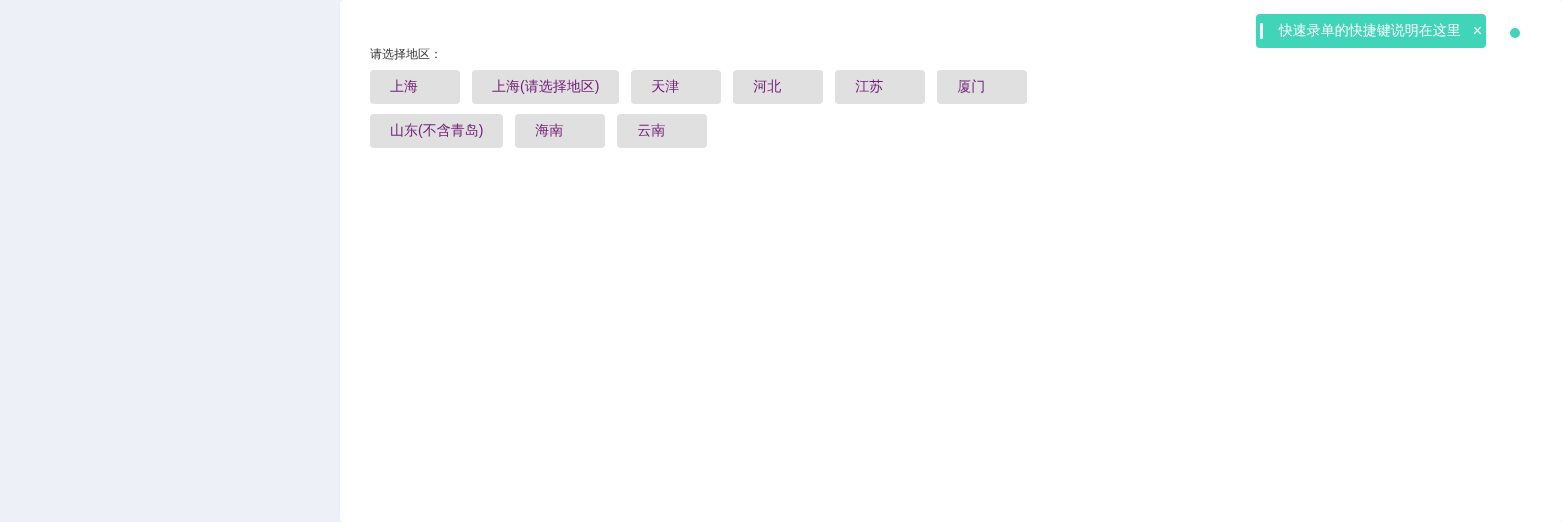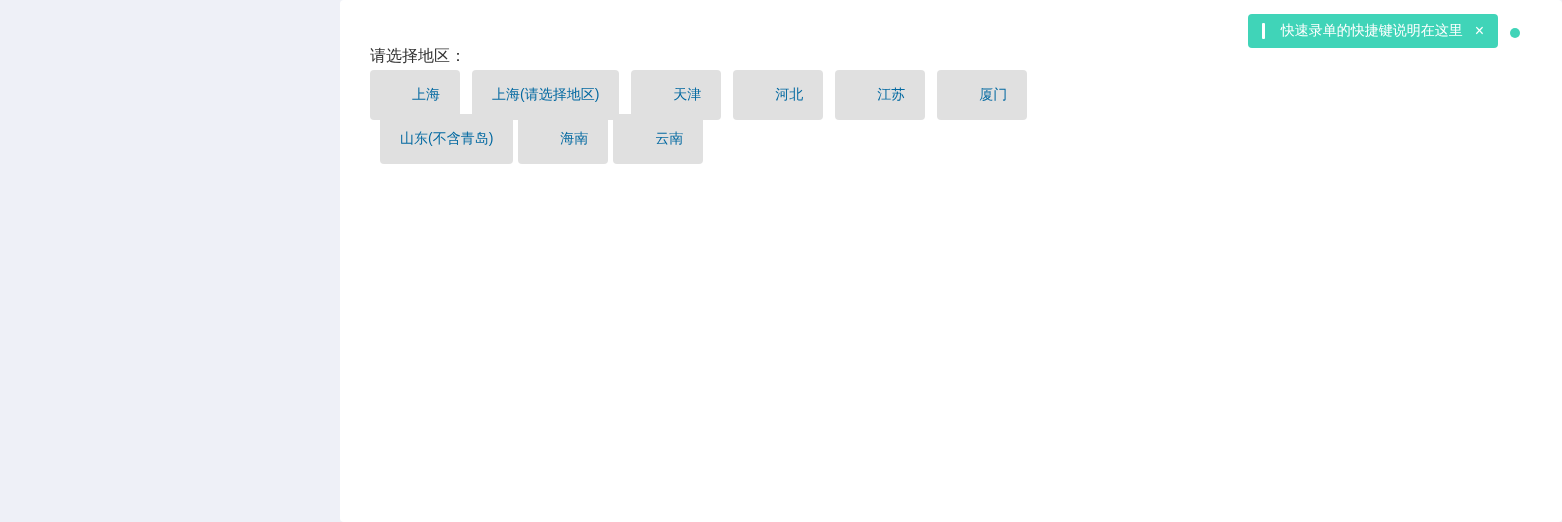--- a/index.html
+++ b/index.html
@@ -33,58 +33,58 @@
       right: 0;
       height: 522px;
       background: #ffffff;
       border-radius: 4px;
     }
 
     .section-label {
       position: absolute;
       top: 46px;
       left: 30px;
-      font-size: 16px;
+      font-size: 12px;
       color: #333333;
       font-weight: 500;
     }
 
     .region-buttons {
       position: absolute;
       top: 70px;
       left: 30px;
       display: flex;
       flex-wrap: wrap;
       gap: 12px;
       width: 900px;
     }
 
     .region-btn {
       background: #e0e0e0;
       border: none;
       border-radius: 4px;
-      color: #0369a1;
+      color: #701a75;
       font-size: 14px;
-      padding: 16px 20px;
+      padding: 8px 20px;
       cursor: pointer;
       font-family: "Microsoft YaHei", "PingFang SC", sans-serif;
       min-width: 90px;
-      text-align: right;
+      text-align: left;
       white-space: nowrap;
     }
 
     
     .tooltip-banner {
       position: absolute;
       top: 14px;
-      right: 64px;
+      right: 76px;
       background: #40d4b8;
       color: #ffffff;
       font-size: 14px;
-      padding: 8px 14px;
+      padding: 8px 4px;
       border-radius: 4px;
       display: flex;
       align-items: center;
       gap: 12px;
       white-space: nowrap;
     }
 
     .tooltip-banner .bar {
       display: inline-block;
       width: 3px;
@@ -111,23 +111,23 @@
       width: 10px;
       height: 10px;
       background: #40d4b8;
       border-radius: 50%;
     }
 
     
     .region-buttons-row2 {
       position: absolute;
       top: 114px;
-      left: 40px;
+      left: 30px;
       display: flex;
-      gap: 5px;
+      gap: 12px;
     }
   </style>
 </head>
 <body>
 
 <div class="left-sidebar"></div>
 
 <div class="main-content">
 
   <span class="section-label">请选择地区：</span>

